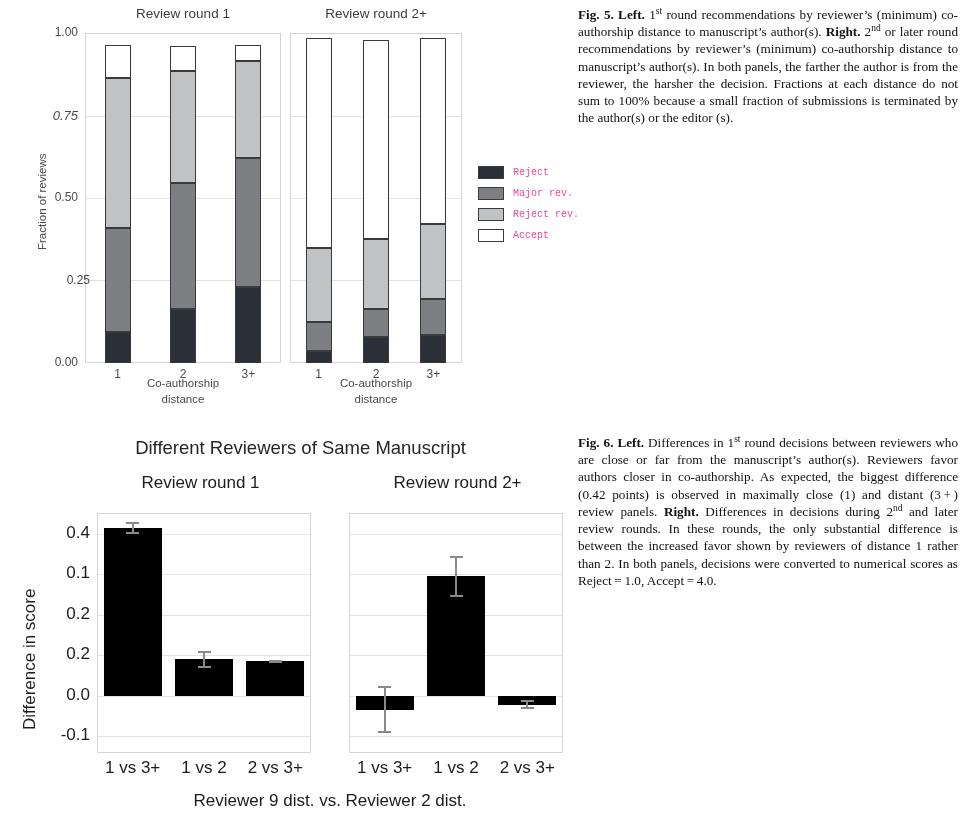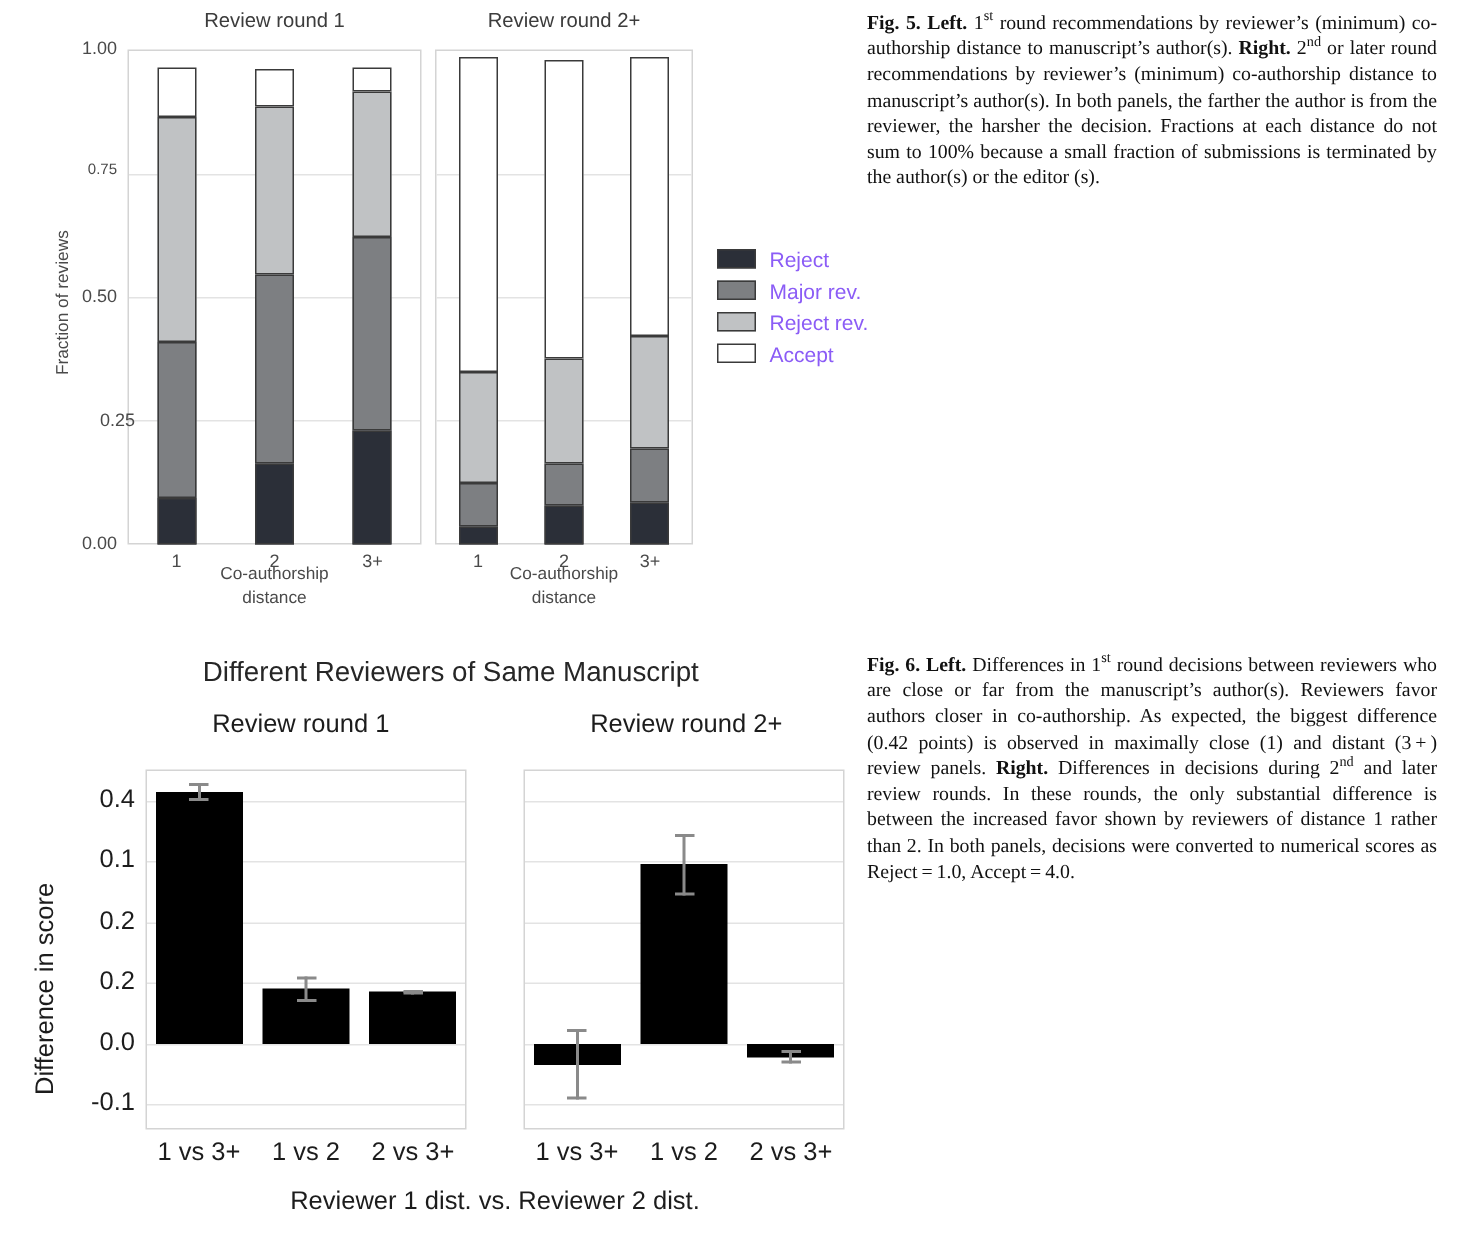--- a/index.html
+++ b/index.html
@@ -47,22 +47,22 @@
   .stack-bar { position: absolute; }
   .seg { position: absolute; left: 0; right: 0; border: 1px solid #3a3a3a; }
 
   
   #legend { position: absolute; left: 478px; top: 162px; }
   .legend-row { display: flex; align-items: center; height: 21px; }
   .legend-swatch {
     width: 26px; height: 13px; border: 1px solid #3a3a3a; margin-right: 9px;
   }
   .legend-text {
-    font-size: 14px; color: #8b5cf6;
-    font-family: Liberation Sans, sans-serif; white-space: nowrap;
+    font-size: 10px; color: #ec4899;
+    font-family: Liberation Mono, monospace; white-space: nowrap;
   }
 
   
   .solid-bar { position: absolute; background: #000000; }
   .errbar-line { position: absolute; width: 2px; background: #8a8a8a; }
   .errbar-cap { position: absolute; height: 2px; width: 13px; background: #8a8a8a; }
 
   
   .caption {
     position: absolute;
@@ -99,21 +99,21 @@
         <div class="gridline" style="top: 82px;"></div>
       </div>
     <div id="fig5-right-frame" class="plot-frame" style="left:290px; top:33px; width:172px; height:330px;">
         <div class="gridline" style="top: 246px;"></div>
         <div class="gridline" style="top: 164px;"></div>
         <div class="gridline" style="top: 82px;"></div>
       </div>
 
     <div id="fig5-yticks">
         <div class="tick-label" style="left: 28px; width: 50px; font-size: 12px; top: 25px;">1.00</div>
-        <div class="tick-label" style="left: 28px; width: 50px; font-size: 10px; top: 107.5px;">0.75</div>
+        <div class="tick-label" style="left: 28px; width: 50px; font-size: 13px; top: 107.5px; font-style: italic;">0.75</div>
         <div class="tick-label" style="left: 28px; width: 50px; font-size: 12px; top: 190px;">0.50</div>
         <div class="tick-label" style="left: 40px; width: 50px; font-size: 12px; top: 272.5px;">0.25</div>
         <div class="tick-label" style="left: 28px; width: 50px; font-size: 12px; top: 355px;">0.00</div>
       </div>
     <div id="fig5-left-xticks">
         <div class="xtick-label" style="left: 87.6667px; top: 367px; width: 60px; font-size: 12px;">1</div>
         <div class="xtick-label" style="left: 153px; top: 367px; width: 60px; font-size: 12px;">2</div>
         <div class="xtick-label" style="left: 218.333px; top: 367px; width: 60px; font-size: 12px;">3+</div>
       </div>
     <div id="fig5-right-xticks">
@@ -187,21 +187,21 @@
         <div class="xtick-label" style="left: 77.6667px; top: 758px; width: 110px; font-size: 17px; color: rgb(28, 28, 28);">1 vs 3+</div>
         <div class="xtick-label" style="left: 149px; top: 758px; width: 110px; font-size: 17px; color: rgb(28, 28, 28);">1 vs 2</div>
         <div class="xtick-label" style="left: 220.333px; top: 758px; width: 110px; font-size: 17px; color: rgb(28, 28, 28);">2 vs 3+</div>
       </div>
     <div id="fig6-right-xticks">
         <div class="xtick-label" style="left: 329.667px; top: 758px; width: 110px; font-size: 17px; color: rgb(28, 28, 28);">1 vs 3+</div>
         <div class="xtick-label" style="left: 401px; top: 758px; width: 110px; font-size: 17px; color: rgb(28, 28, 28);">1 vs 2</div>
         <div class="xtick-label" style="left: 472.333px; top: 758px; width: 110px; font-size: 17px; color: rgb(28, 28, 28);">2 vs 3+</div>
       </div>
 
-    <div class="axis-title" style="left:97px; top:791px; width:466px; font-size:17px; color:#1c1c1c;">Reviewer 1 dist. vs. Reviewer 2 dist.</div>
+    <div class="axis-title" style="left:97px; top:791px; width:466px; font-size:17px; color:#1c1c1c;">Reviewer 9 dist. vs. Reviewer 2 dist.</div>
 
     <div class="caption" style="left:578px; top:434px;"><b>Fig. 6. Left.</b> Differences in 1<sup>st</sup> round decisions between reviewers who are close or far from the manuscript’s author(s). Reviewers favor authors closer in co-authorship. As expected, the biggest difference (0.42 points) is observed in maximally close (1) and distant (3 + ) review panels. <b>Right.</b> Differences in decisions during 2<sup>nd</sup> and later review rounds. In these rounds, the only substantial difference is between the increased favor shown by reviewers of distance 1 rather than 2. In both panels, decisions were converted to numerical scores as Reject = 1.0, Accept = 4.0.</div>
   </div>
 
 <div class="stack-bar" style="left: 104.667px; top: 33px; width: 26px; height: 330px;">
       <div class="seg" style="background: rgb(43, 47, 56); bottom: 0px; height: 31.35px;"></div>
       <div class="seg" style="background: rgb(125, 127, 130); bottom: 31.35px; height: 103.95px;"></div>
       <div class="seg" style="background: rgb(192, 194, 196); bottom: 135.3px; height: 150.15px;"></div>
       <div class="seg" style="background: rgb(255, 255, 255); bottom: 285.45px; height: 33px;"></div>
     </div>

